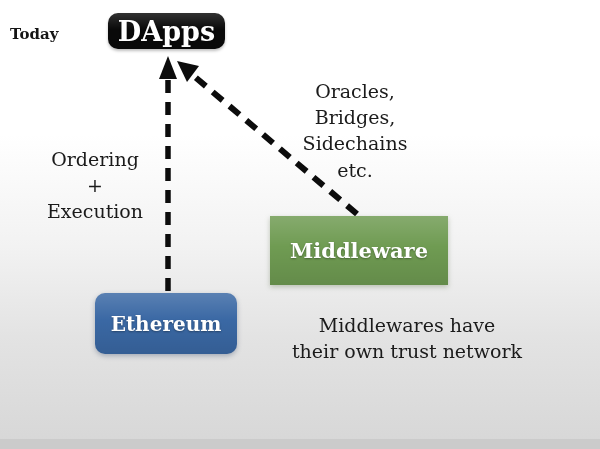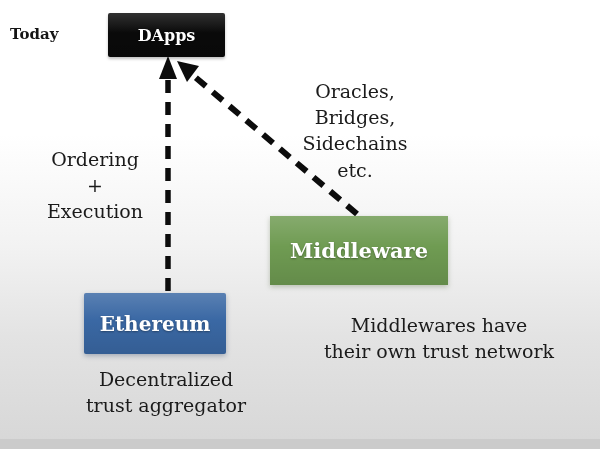--- a/index.html
+++ b/index.html
@@ -48,42 +48,42 @@
     display: flex;
     align-items: center;
     justify-content: center;
     color: #ffffff;
     font-weight: bold;
     text-shadow: 0 1px 2px rgba(0,0,0,0.35);
     background-image: linear-gradient(180deg, rgba(255,255,255,0.16), rgba(255,255,255,0) 45%, rgba(0,0,0,0.10));
   }
   .node-dapps {
     left: 108px; top: 13px;
-    width: 117px; height: 44px;
-    border-radius: 2px;
-    font-size: 16px;
+    width: 117px; height: 36px;
+    border-radius: 10px;
+    font-size: 27px;
     box-shadow: 0 2px 3px rgba(0,0,0,0.25);
   }
   .node-middleware {
     left: 270px; top: 216px;
     width: 178px; height: 69px;
     border-radius: 0;
     font-size: 21px;
     box-shadow: 0 2px 5px rgba(90,110,70,0.35);
   }
   .node-ethereum {
-    left: 84px; top: 293px;
+    left: 95px; top: 293px;
     width: 142px; height: 61px;
-    border-radius: 2px;
+    border-radius: 10px;
     font-size: 20px;
     box-shadow: 0 2px 5px rgba(50,70,100,0.35);
   }
   .ann-ordering  { left: 28px;  top: 146px; width: 134px; }
   .ann-oracles   { left: 280px; top: 78px;  width: 150px; }
-  .ann-midnote   { left: 286px; top: 312px; width: 242px; margin-left: 32px; }
+  .ann-midnote   { left: 286px; top: 312px; width: 242px; }
   .ann-ethnote   { left: 64px;  top: 366px; width: 204px; }
 </style>
 </head>
 <body>
 
 <div class="slide">
 
   <div class="today">Today</div>
 
   <svg class="arrow-layer" width="600" height="449" viewBox="0 0 600 449" xmlns="http://www.w3.org/2000/svg">
@@ -114,18 +114,16 @@
 Sidechains
 etc.</div>
 
   <div class="label ann-ordering">Ordering
 +
 Execution</div>
 
   <div class="label ann-midnote">Middlewares have
 their own trust network</div>
 
-  <div class="label ann-ethnote">Decentralized
-trust aggregator</div>
 
   <div class="bottom-band"></div>
 
 </div>
 
 </body></html>

